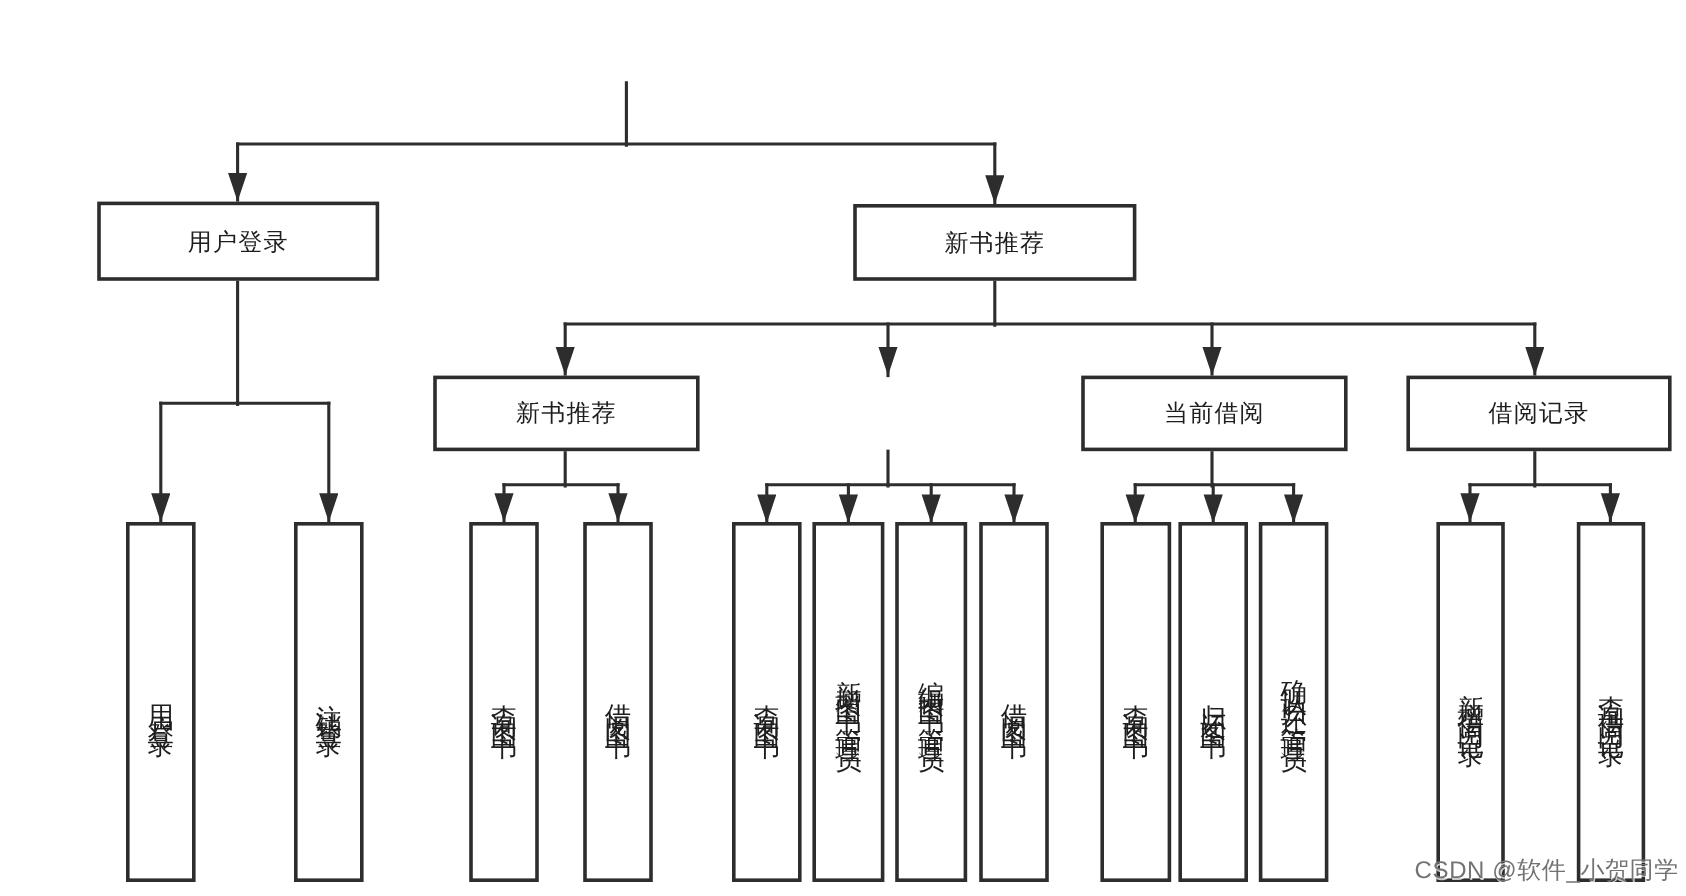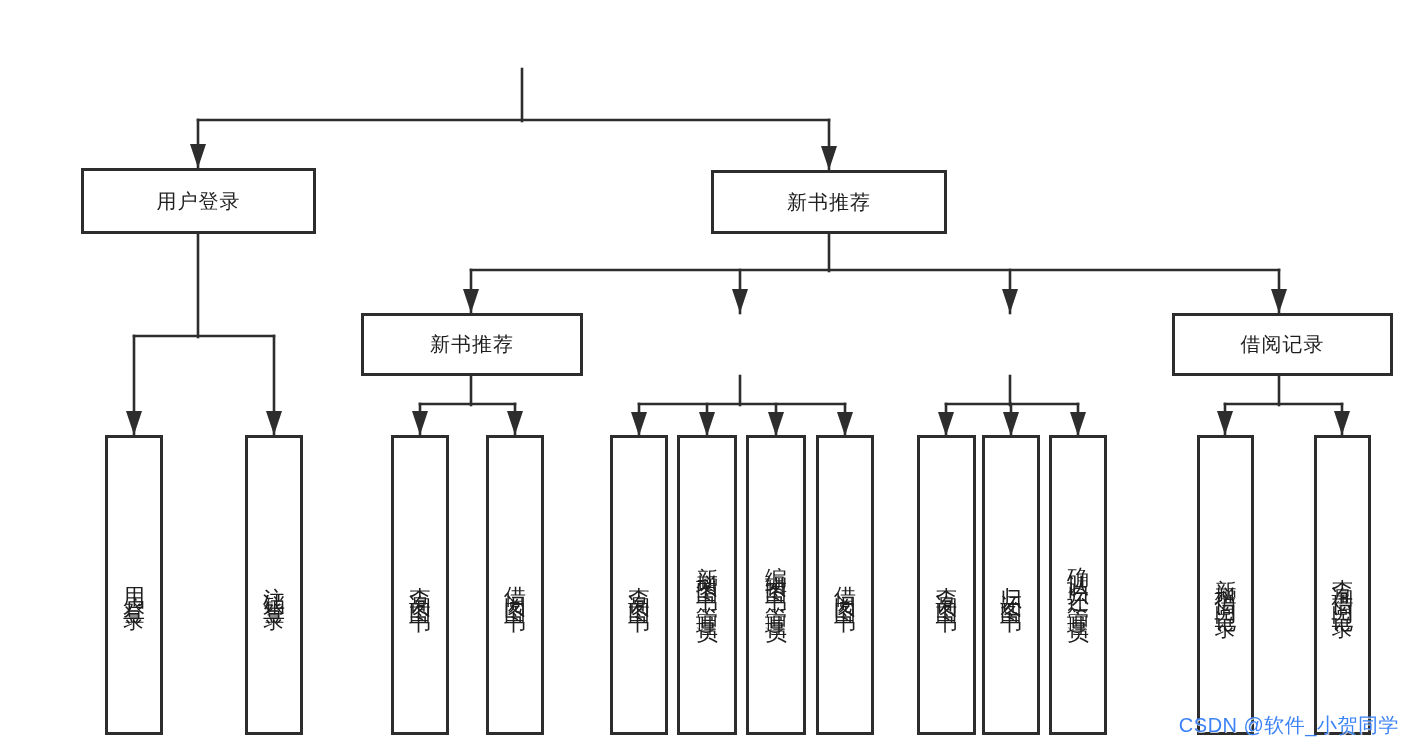--- a/index.html
+++ b/index.html
@@ -41,21 +41,21 @@
     font-size: 22px;
     letter-spacing: 8px;
     line-height: 1;
     white-space: nowrap;
   }
   .watermark {
     position: absolute;
     right: 6px;
     top: 712px;
     font-size: 20px;
-    color: #3b82f6;
+    color: #737373;
     letter-spacing: 0.5px;
     text-shadow: 1px 1px 0 rgba(255,255,255,0.75);
     z-index: 5;
     white-space: nowrap;
   }
 </style>
 </head>
 <body>
 
 <div class="canvas">
@@ -106,20 +106,21 @@
     <line x1="1225" y1="404" x2="1342" y2="404"></line>
     <line x1="1225" y1="404" x2="1225" y2="435" marker-end="url(#arrow)"></line>
     <line x1="1342" y1="404" x2="1342" y2="435" marker-end="url(#arrow)"></line>
   </svg>
 
 
   <div class="hbox" style="left:81px; top:168px; width:235px; height:66px;">用户登录</div>
   <div class="hbox" style="left:711px; top:170px; width:236px; height:64px;">新书推荐</div>
 
   <div class="hbox" style="left:361px; top:313px; width:222px; height:63px;">新书推荐</div>
+  <div class="hbox" style="left:901px; top:313px; width:222px; height:63px;">当前借阅</div>
   <div class="hbox" style="left:1172px; top:313px; width:221px; height:63px;">借阅记录</div>
 
   <div class="vbox" style="left:105px; width:58px;">
     <span>用户登录</span>
   </div>
   <div class="vbox" style="left:245px; width:58px;">
     <span>注销登录</span>
   </div>
 
   <div class="vbox" style="left:391px; width:58px;">

